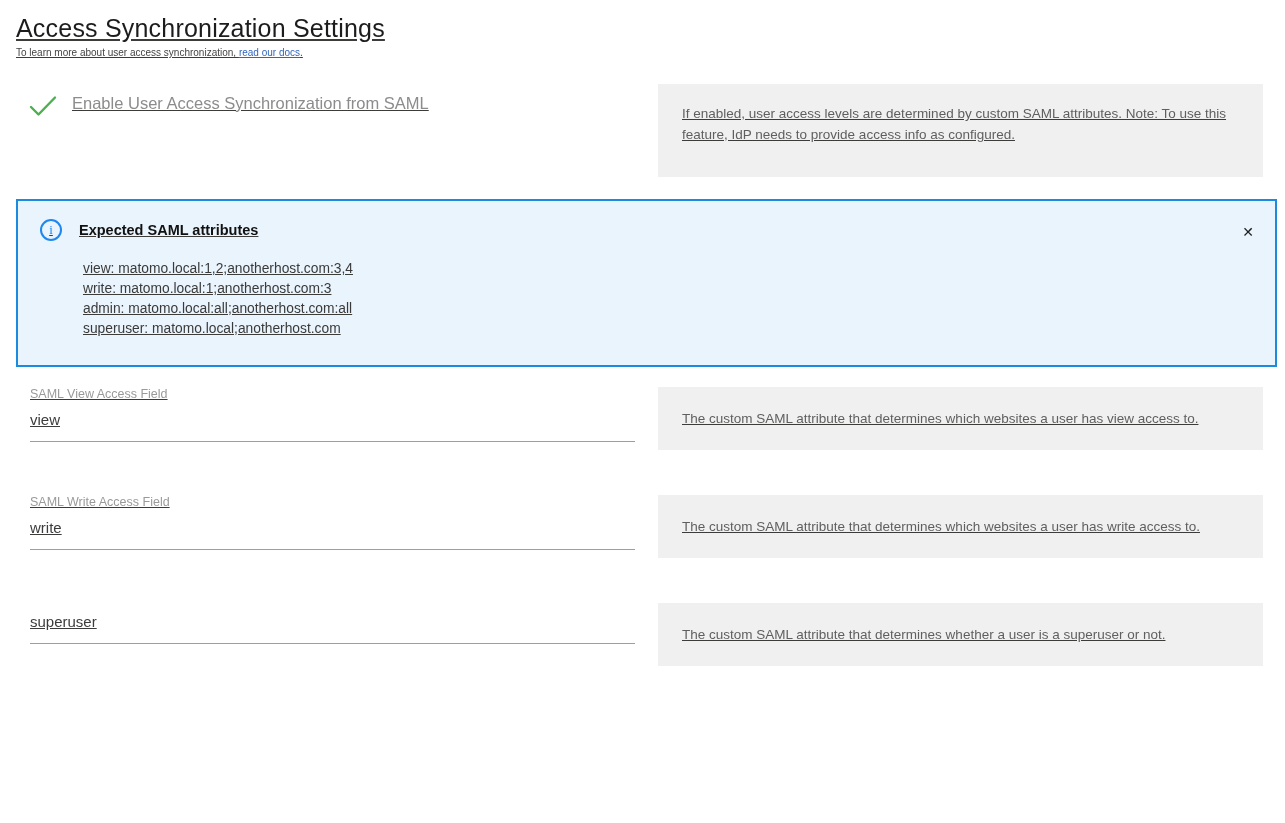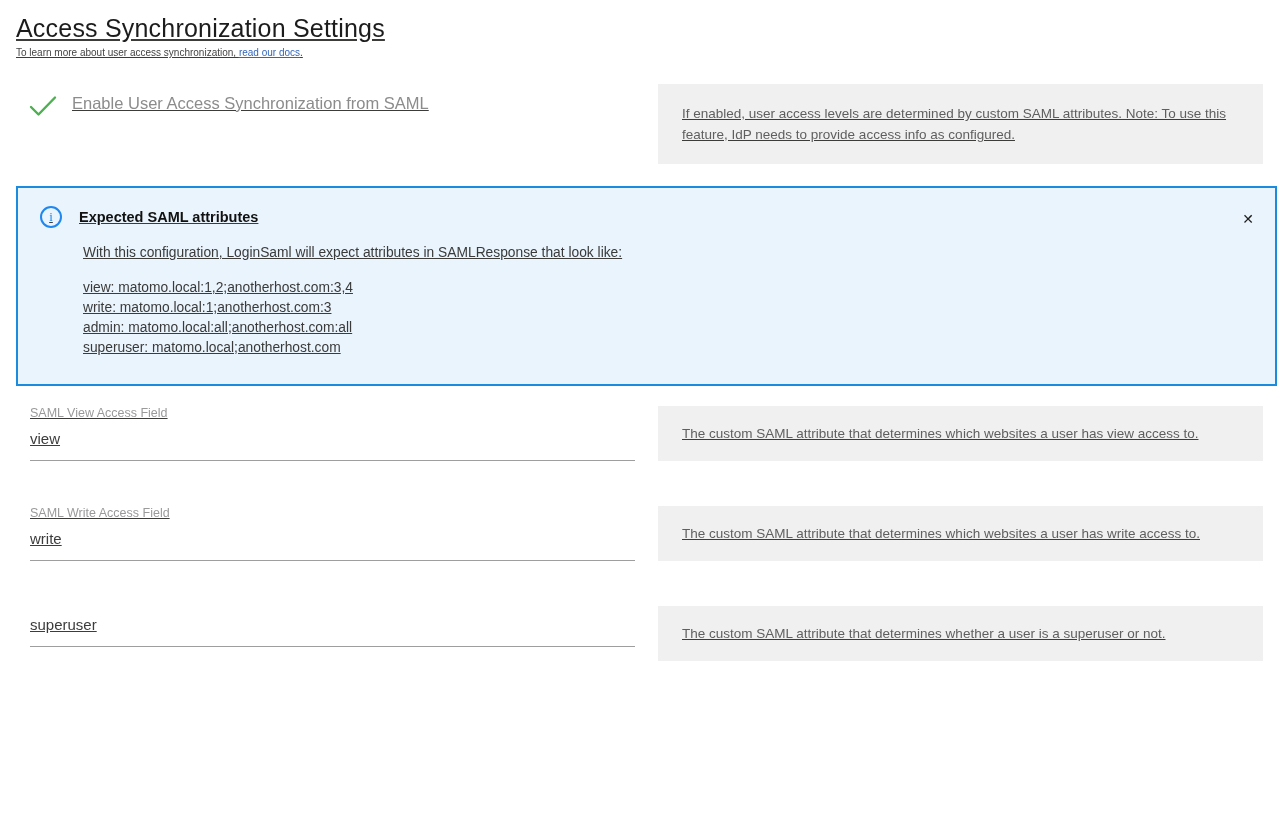--- a/index.html
+++ b/index.html
@@ -25,21 +25,21 @@
 
   
   .toggle-row { margin-top: 26px; }
   .toggle-left { display: flex; align-items: flex-start; padding: 10px 8px 0 12px; }
   .check-icon { width: 30px; height: 24px; flex: none; }
   .toggle-label { margin-left: 14px; font-size: 16.5px; color: #8c8c8c; }
   .help-box {
     background: #f0f0f0; color: #5f5f5f;
     font-size: 13.5px; line-height: 21px;
   }
-  .toggle-help { padding: 19px 24px 19px; }
+  .toggle-help { padding: 19px 24px 32px; }
 
   
   .notification {
     position: relative;
     margin-top: 22px;
     border: 2px solid #1b8be0;
     background: #eaf4fc;
     padding: 18px 60px 26px 22px;
     color: #333;
   }
@@ -69,21 +69,21 @@
   .field-label { display: block; font-size: 12.5px; color: #9a9a9a; }
   .field-input {
     display: block; width: 100%;
     border: 0; border-bottom: 1px solid #9e9e9e; border-radius: 0;
     background: transparent; outline: none;
     font-family: "Liberation Sans", sans-serif;
     font-size: 15px; color: #3c3c3c;
     padding: 9px 0 13px; margin-top: 1px;
   }
   .field-help {
-    height: 55px; padding: 0 24px;
+    height: 63px; padding: 0 24px;
     display: flex; align-items: center;
   }
 </style>
 </head>
 <body>
 
 <div class="page">
 
   <h1 class="page-title">Access Synchronization Settings</h1>
 
@@ -100,21 +100,20 @@
     </div>
     <div class="row-right help-box toggle-help">If enabled, user access levels are determined by custom SAML attributes. Note: To use this feature, IdP needs to provide access info as configured.</div>
   </div>
 
   <div class="notification">
     <div class="notif-header">
       <span class="info-icon">i</span>
       <span class="notif-title">Expected SAML attributes</span>
     </div>
     <div class="notif-body">
-      <div class="notif-intro">With this configuration, LoginSaml will expect attributes in SAMLResponse that look like:</div>
       <div class="notif-lines">
         <div>view: matomo.local:1,2;anotherhost.com:3,4</div>
         <div>write: matomo.local:1;anotherhost.com:3</div>
         <div>admin: matomo.local:all;anotherhost.com:all</div>
         <div>superuser: matomo.local;anotherhost.com</div>
       </div>
     </div>
     <button class="close-button">✕</button>
   </div>
 

